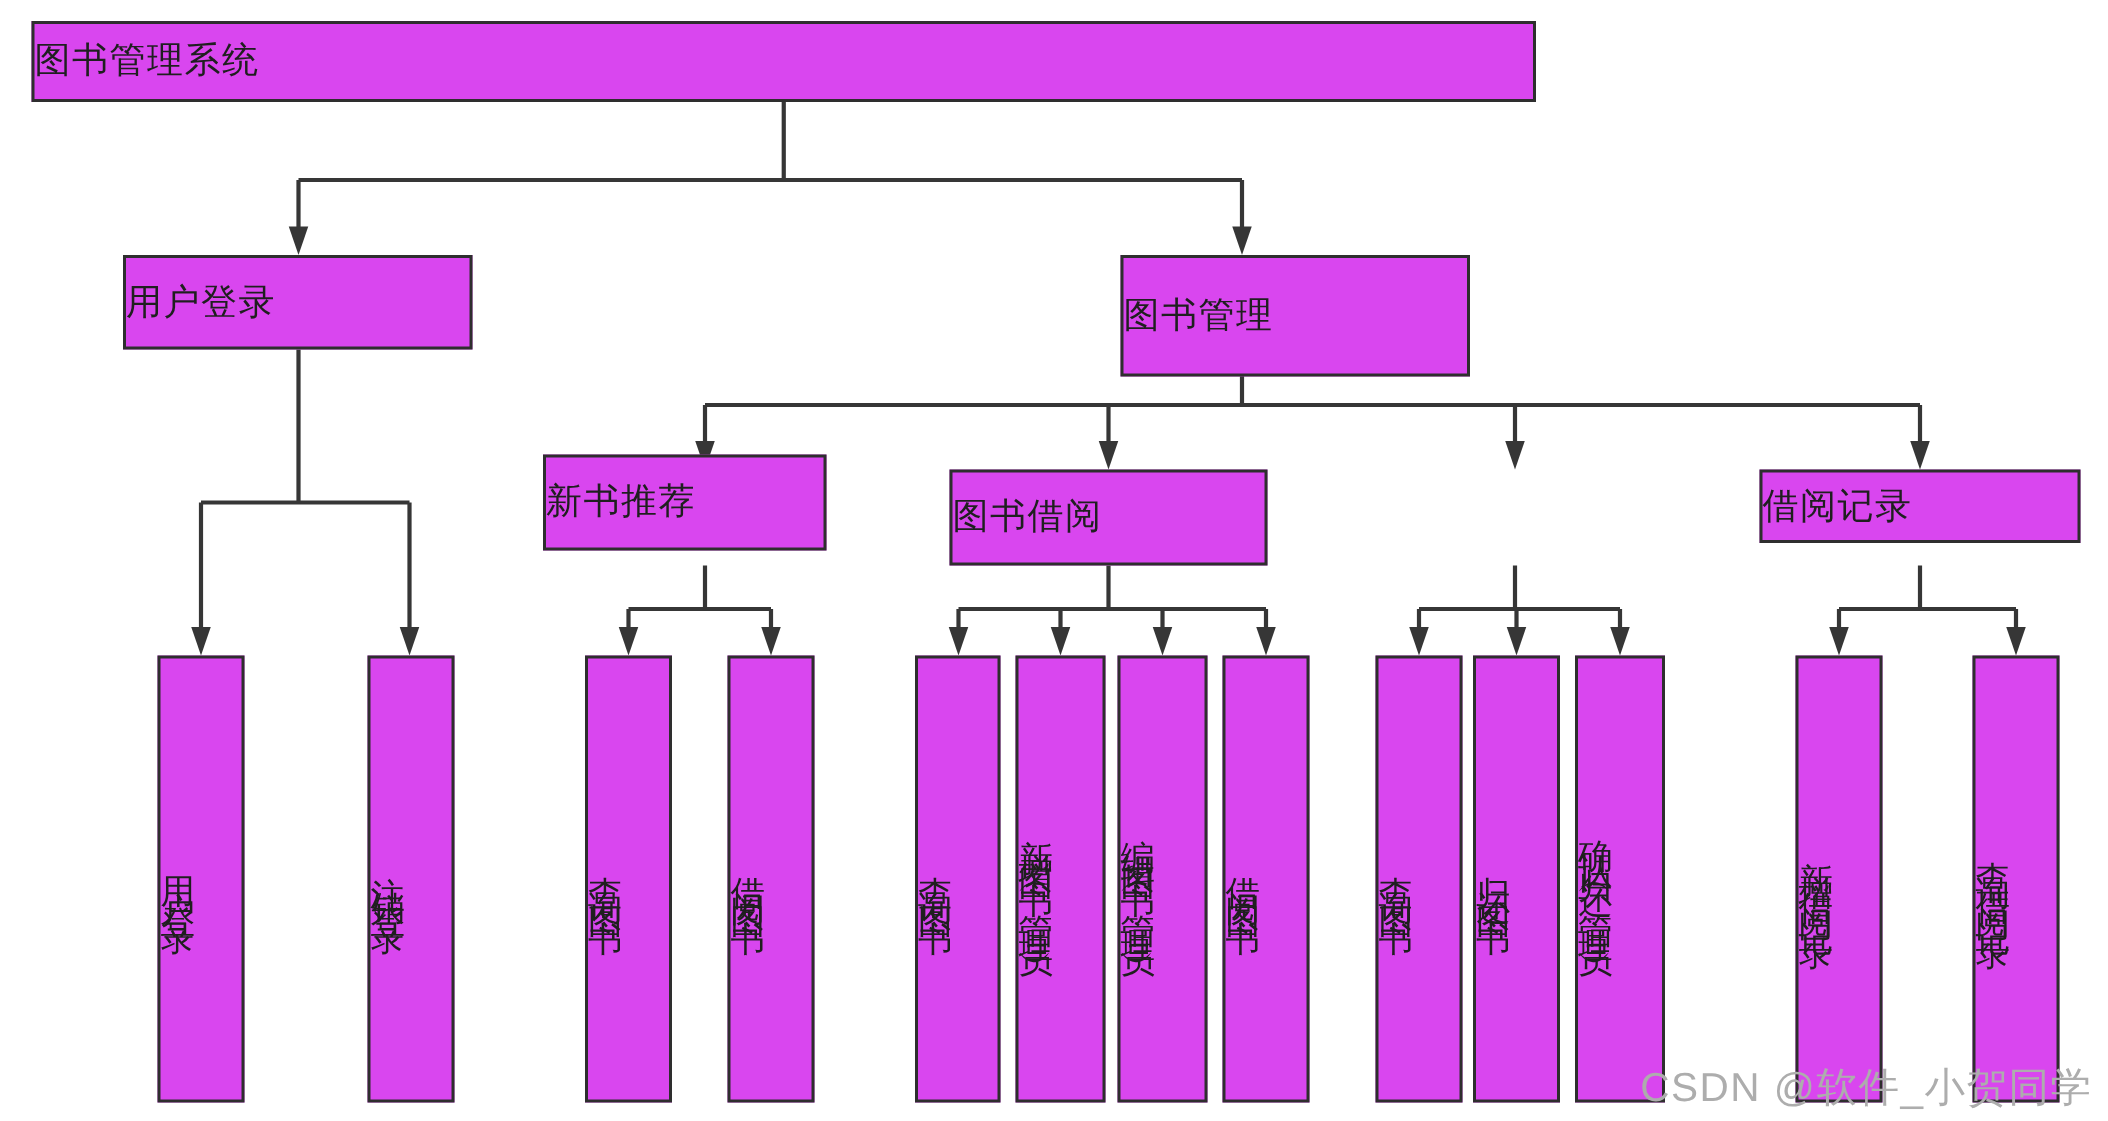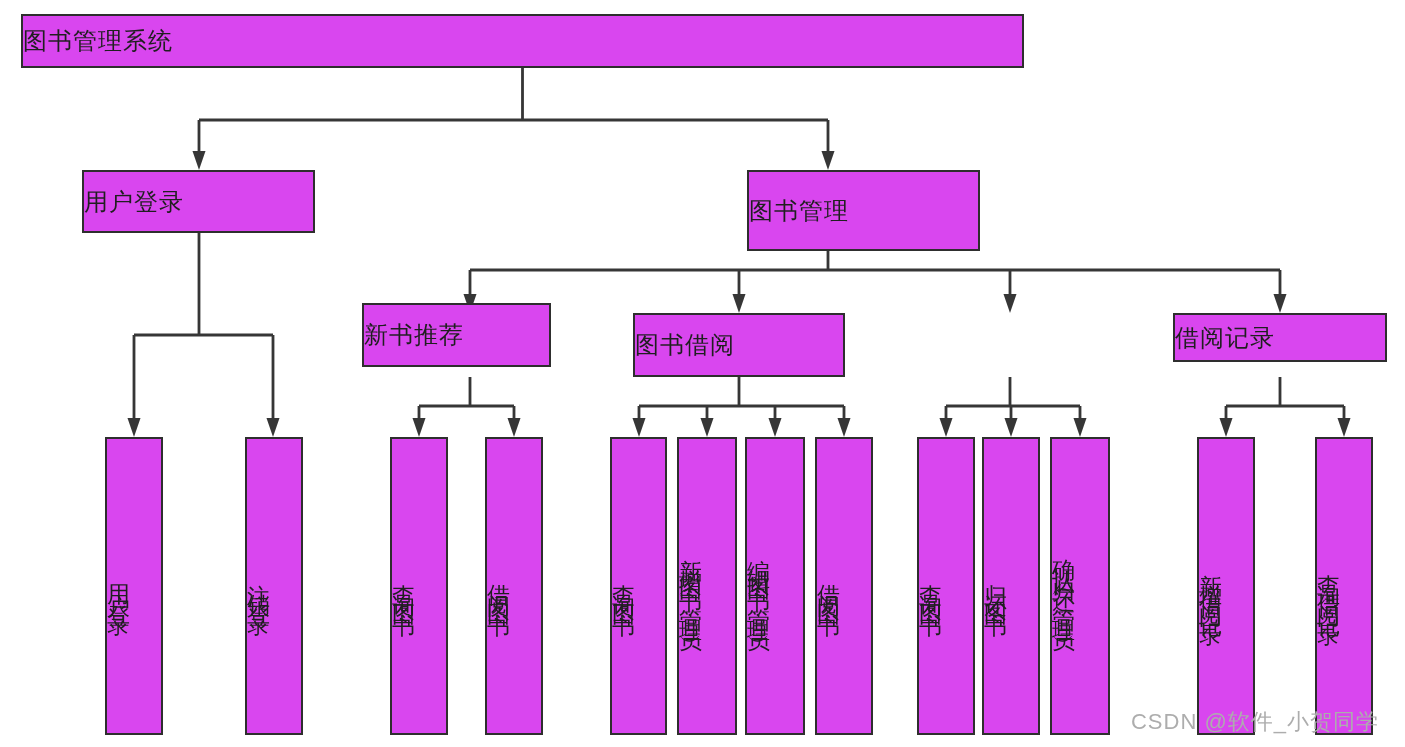--- a/index.html
+++ b/index.html
@@ -34,23 +34,23 @@
   .node.h span{letter-spacing:1px;}
   .node.v span{
     writing-mode:vertical-rl;
     text-orientation:mixed;
     font-size:23px;
     letter-spacing:10px;
     max-height:288px;
   }
   .watermark{
     position:absolute;
-    right:26px;
+    right:10px;
     top:707px;
-    font-size:22px;
+    font-size:27px;
     letter-spacing:1px;
     color:var(--wm);
     pointer-events:none;
     z-index:5;
   }
 </style>
 </head>
 <body>
 
 <div class="canvas">

